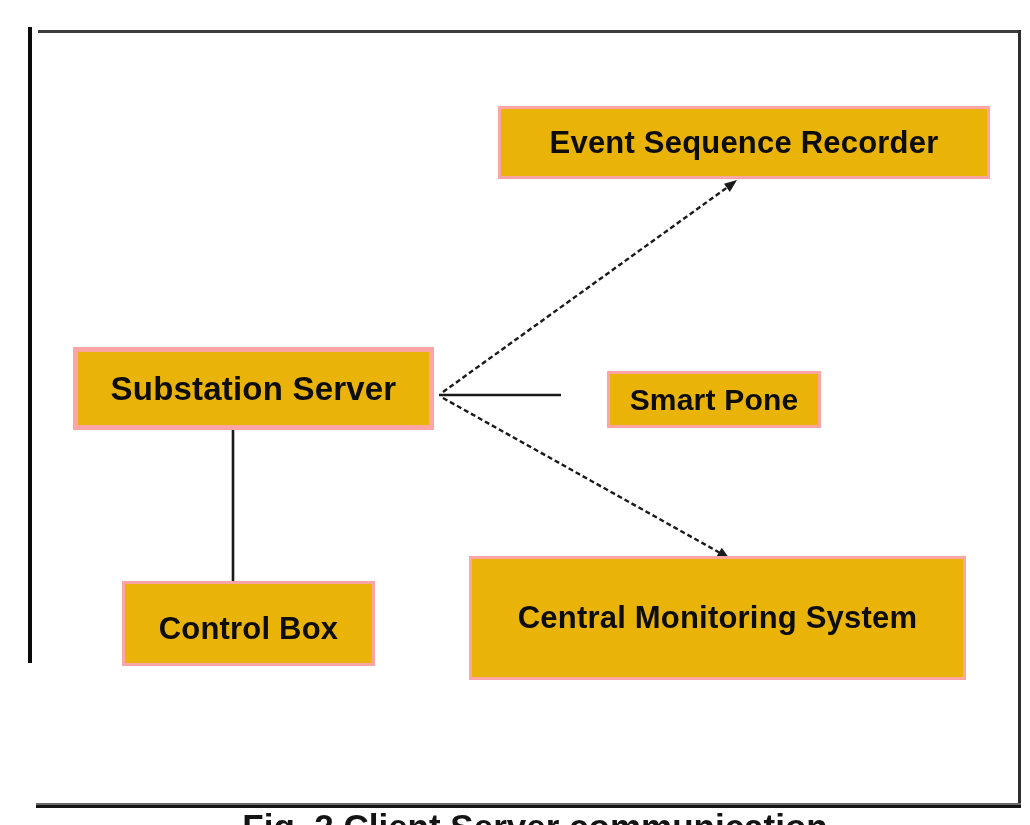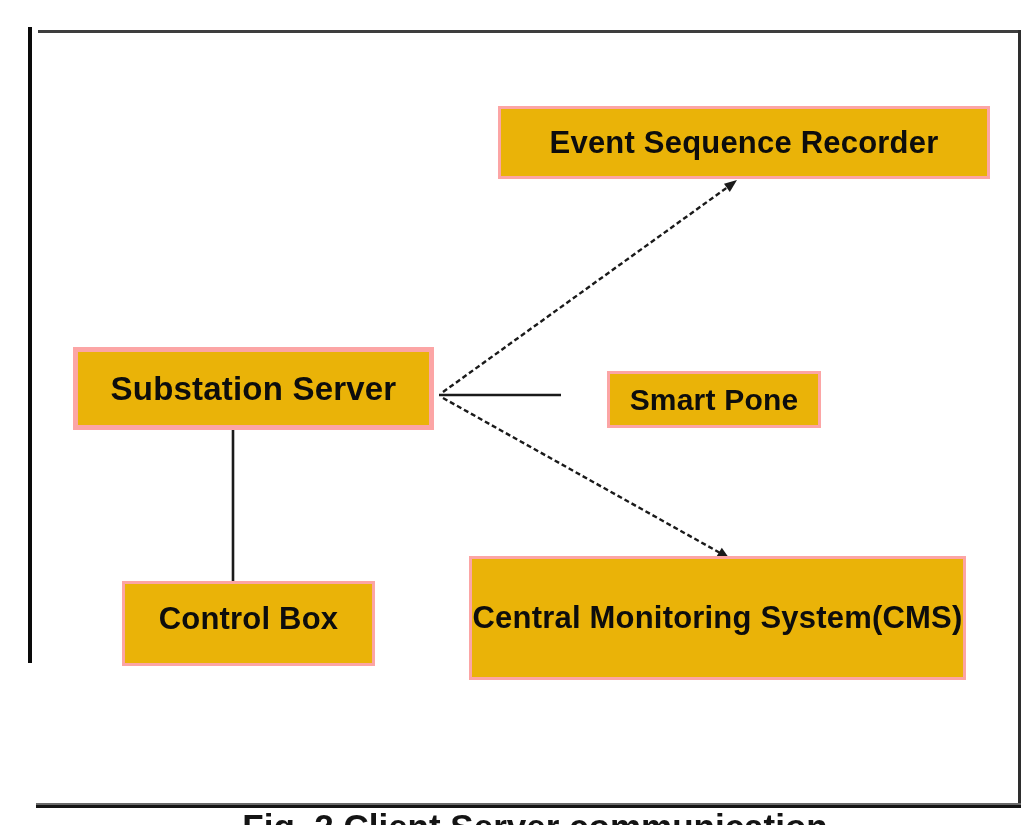--- a/index.html
+++ b/index.html
@@ -28,21 +28,21 @@
     align-items: center;
     justify-content: center;
     text-align: left;
     font-weight: bold;
     letter-spacing: 0.2px;
   }
   .node-esr        { left: 498px; top: 106px; width: 492px; height: 73px;  font-size: 31px; }
   .node-server     { left: 73px;  top: 347px; width: 361px; height: 83px;  border-width: 5px; font-size: 33px; }
   .node-smartpone  { left: 559px; top: 371px; width: 214px; height: 57px;  font-size: 30px; margin-left: 48px; }
   .node-controlbox { left: 122px; top: 581px; width: 253px; height: 85px;  font-size: 31px;
-                     align-items: flex-start; padding-top: 17px; }
+                     align-items: flex-start; padding-top: 27px; }
   .node-cms        { left: 469px; top: 556px; width: 497px; height: 124px; font-size: 31px;
                      flex-direction: row; line-height: 1.5; }
 
   svg.wires { position: absolute; left: 0; top: 0; width: 1030px; height: 825px; }
 
   .caption {
     position: absolute;
     left: 0; right: 0;
     top: 809px;
     text-align: center;
@@ -86,16 +86,15 @@
 <div class="node node-smartpone">
   <span>Smart Pone</span>
 </div>
 
 <div class="node node-controlbox">
   <span>Control Box</span>
 </div>
 
 <div class="node node-cms">
   <span>Central Monitoring System</span>
-  <span>(CMS)</span>
 </div>
 
 <div class="caption">Fig. 2 Client Server communication</div>
 
 </body></html>

